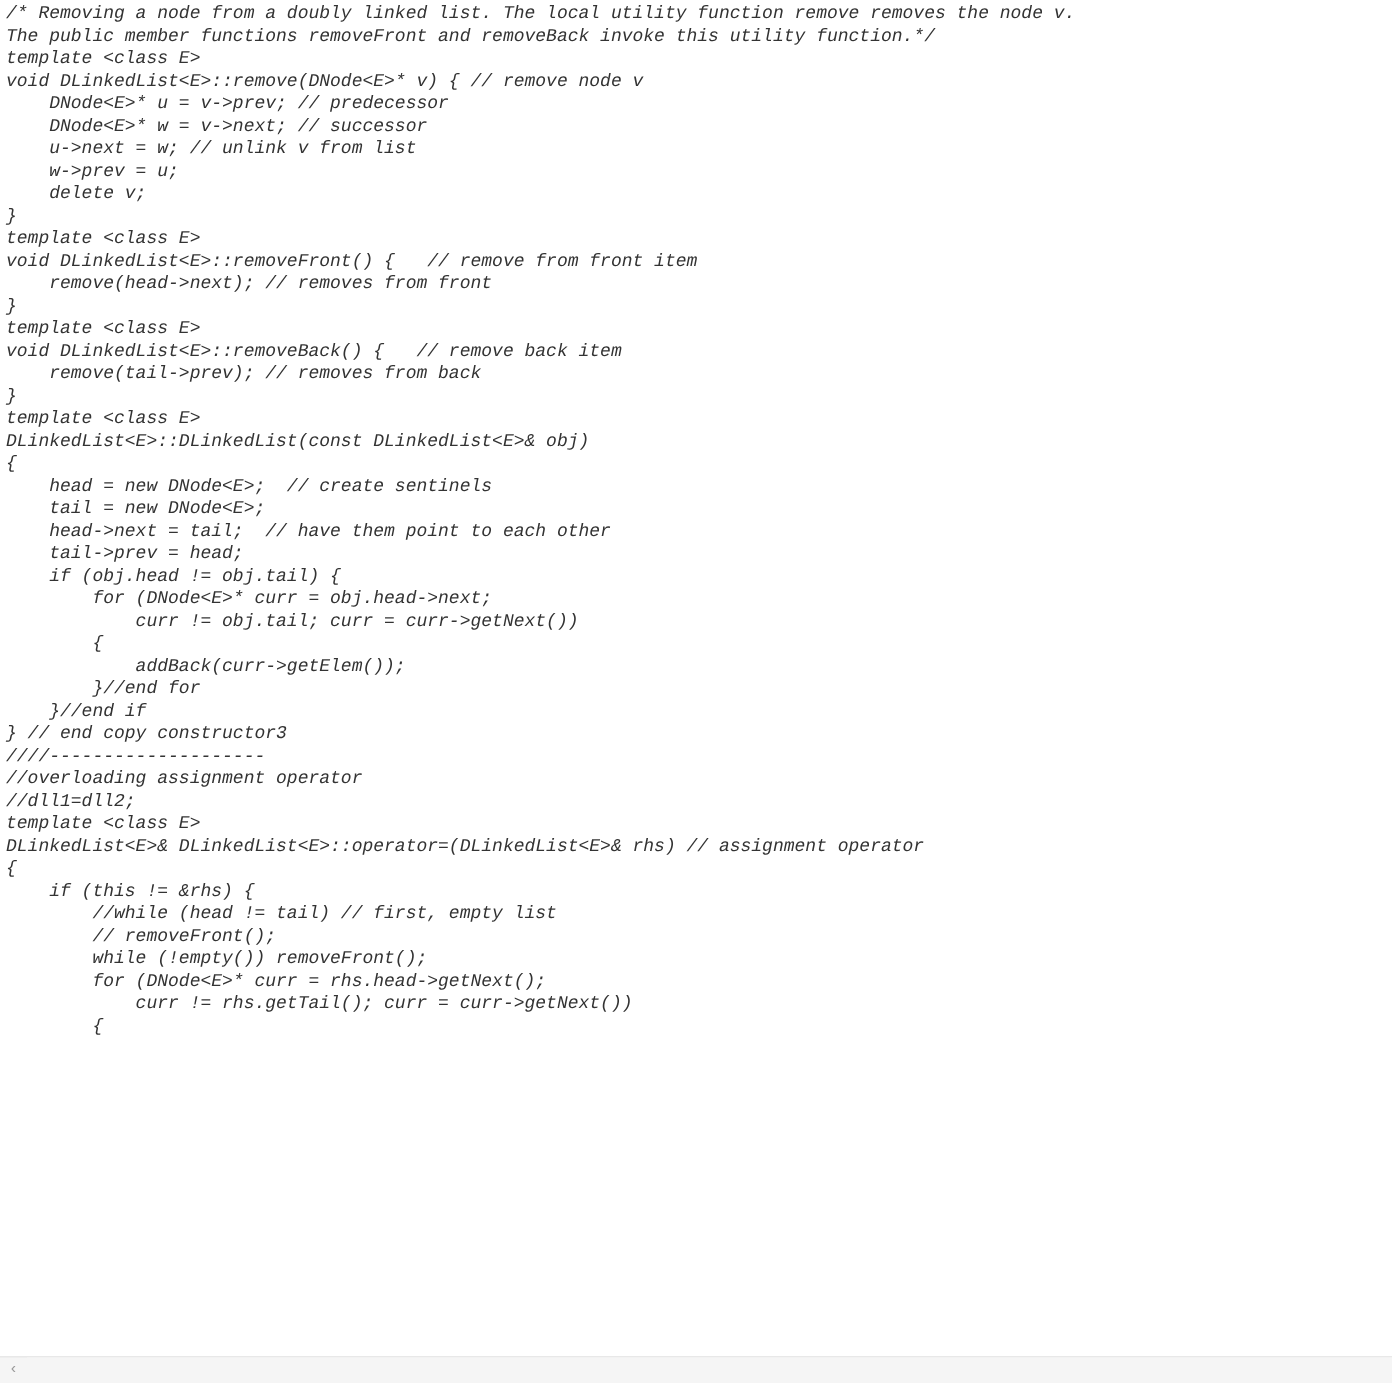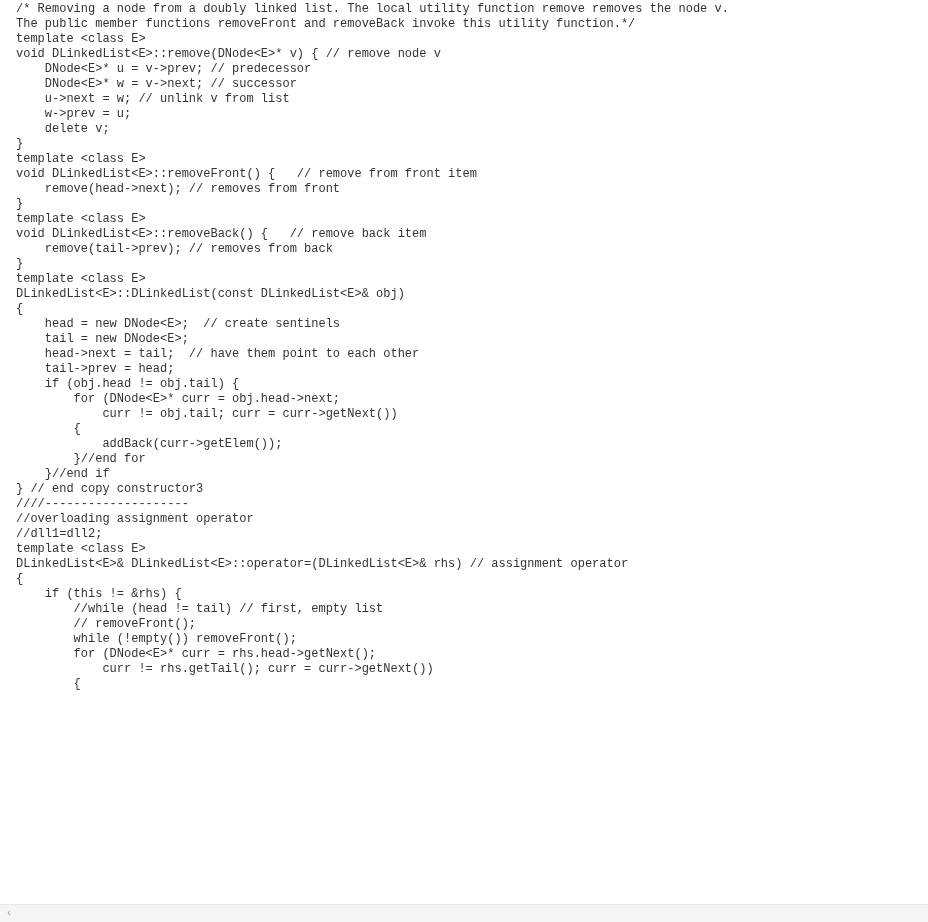--- a/index.html
+++ b/index.html
@@ -13,22 +13,23 @@
     line-height: 15px;
     color: #333333;
     overflow: hidden;
     position: relative;
   }
   .code-area {
     width: 928px;
     height: 896px;
     overflow: hidden;
     white-space: pre;
-    padding: 2px 16px;
+    padding: 2px 4px;
     box-sizing: border-box;
+    font-style: italic;
   }
   .code-line {
     display: block;
     white-space: pre;
   }
   .scrollbar-h {
     position: absolute;
     left: 0;
     bottom: 0;
     width: 928px;

